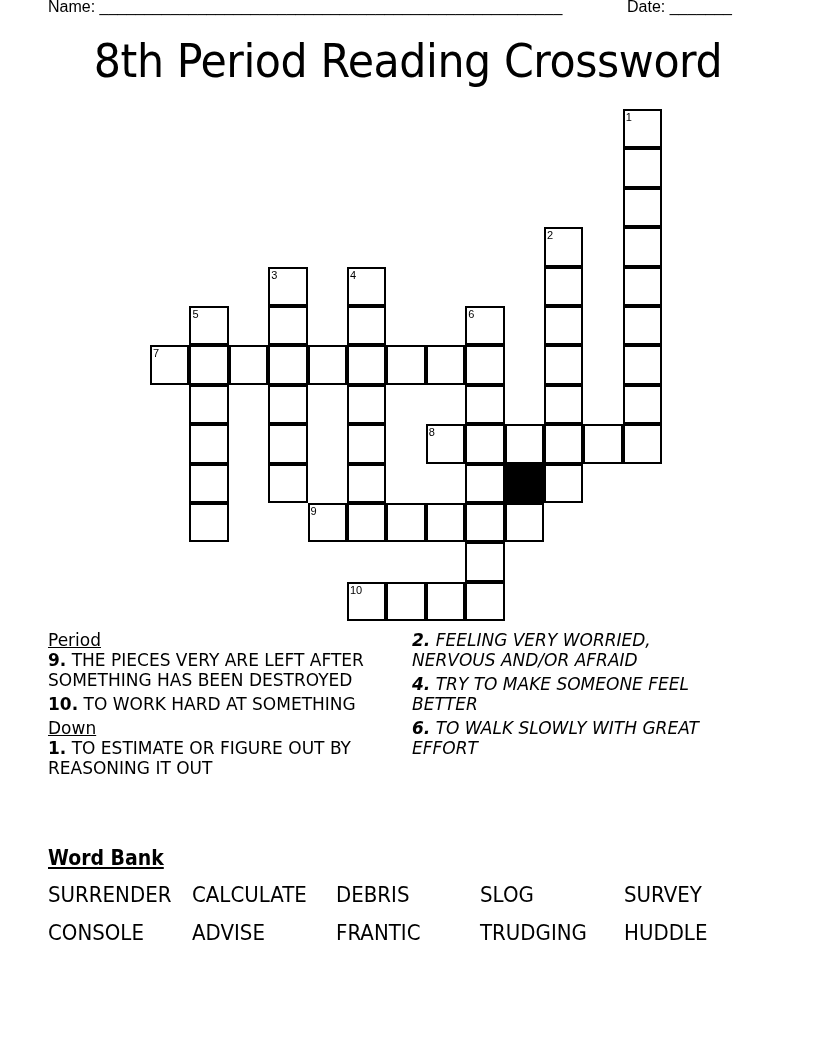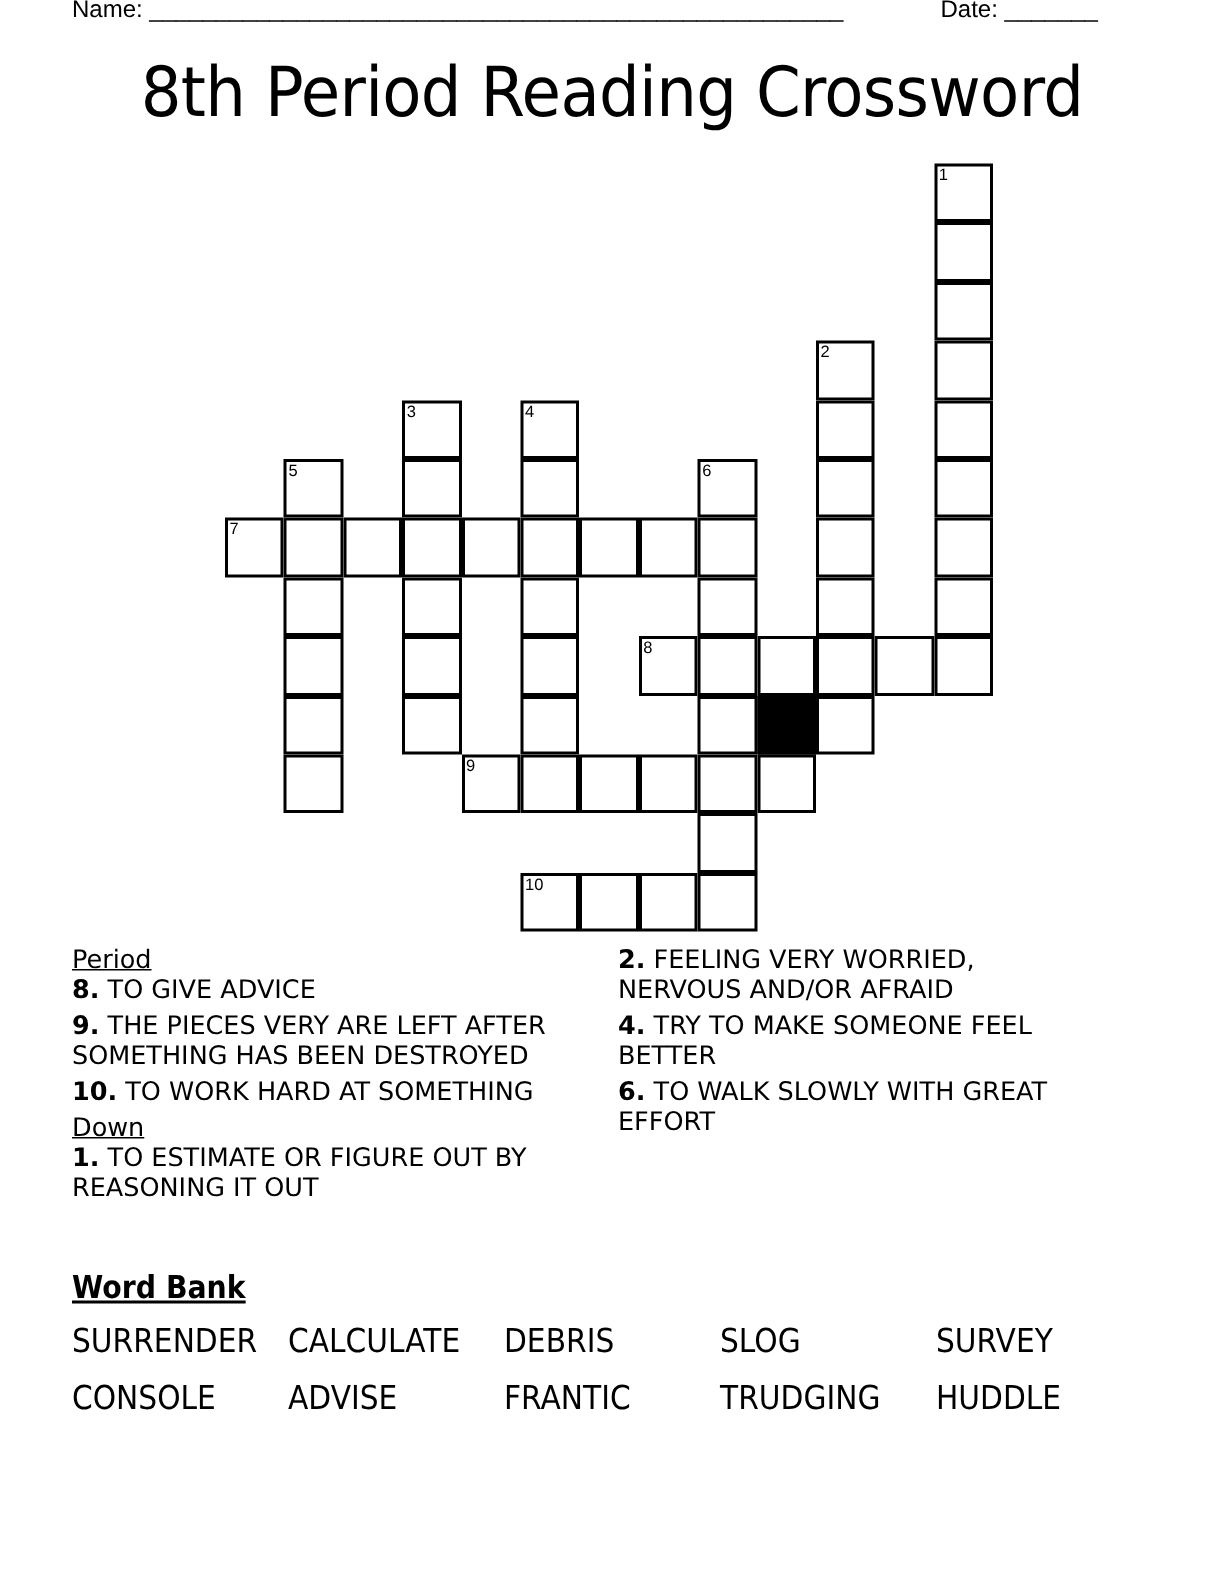--- a/index.html
+++ b/index.html
@@ -13,21 +13,21 @@
   #grid { position: absolute; left: 0; top: 0; width: 816px; height: 640px; }
   .cell { position: absolute; width: 39.4px; height: 39.4px; box-sizing: border-box;
           border: 2px solid #000; background: #fff; margin-left: -1px; margin-top: -1px; }
   .cell.black { background: #000; }
   .cell .num { position: absolute; left: 1px; top: 0px; font-family: "Liberation Sans", sans-serif; font-size: 11px; line-height: 12px; }
   .clues { position: absolute; font-family: "DejaVu Sans", sans-serif; font-size: 17px; line-height: 20px; }
   .clues .sec { text-decoration: underline; font-weight: normal; margin-top: 0; }
   .clue { margin-bottom: 4px; }
   .clue b { font-weight: bold; }
   #left-clues { left: 48px; top: 630px; width: 345px; }
-  #right-clues { left: 412px; top: 630px; width: 320px; }
+  #right-clues { left: 412px; top: 630px; width: 320px; font-style: italic; }
   #wb-title { position: absolute; left: 48px; top: 846px; font-family: "DejaVu Sans", sans-serif; font-size: 21px; font-weight: bold; text-decoration: underline; transform: scaleX(0.9); transform-origin: left; }
   .wb-word { position: absolute; font-family: "DejaVu Sans", sans-serif; font-size: 22px; transform: scaleX(0.9); transform-origin: left; }
 </style>
 </head>
 <body>
 
 <div class="hdr" id="name-line">Name: ____________________________________________________</div>
 <div class="hdr" id="date-line">Date: _______</div>
 
 <div class="title">8th Period Reading Crossword</div>
@@ -109,21 +109,20 @@
     <div class="cell" style="left: 348px; top: 582.8px;">
       <span class="num">10</span>
     </div>
     <div class="cell" style="left: 387.4px; top: 582.8px;"></div>
     <div class="cell" style="left: 426.8px; top: 582.8px;"></div>
     <div class="cell black" style="left: 505.6px; top: 464.6px;"></div>
   </div>
 
 <div class="clues" id="left-clues">
   <div class="sec">Period</div>
-  <div class="clue"><b>8.</b><span> TO GIVE ADVICE</span></div>
   <div class="clue"><b>9.</b><span> THE PIECES VERY ARE LEFT AFTER SOMETHING HAS BEEN DESTROYED</span></div>
   <div class="clue"><b>10.</b><span> TO WORK HARD AT SOMETHING</span></div>
   <div class="sec">Down</div>
   <div class="clue"><b>1.</b><span> TO ESTIMATE OR FIGURE OUT BY REASONING IT OUT</span></div>
 </div>
 
 <div class="clues" id="right-clues">
   <div class="clue"><b>2.</b><span> FEELING VERY WORRIED, NERVOUS AND/OR AFRAID</span></div>
   <div class="clue"><b>4.</b><span> TRY TO MAKE SOMEONE FEEL BETTER</span></div>
   <div class="clue"><b>6.</b><span> TO WALK SLOWLY WITH GREAT EFFORT</span></div>

